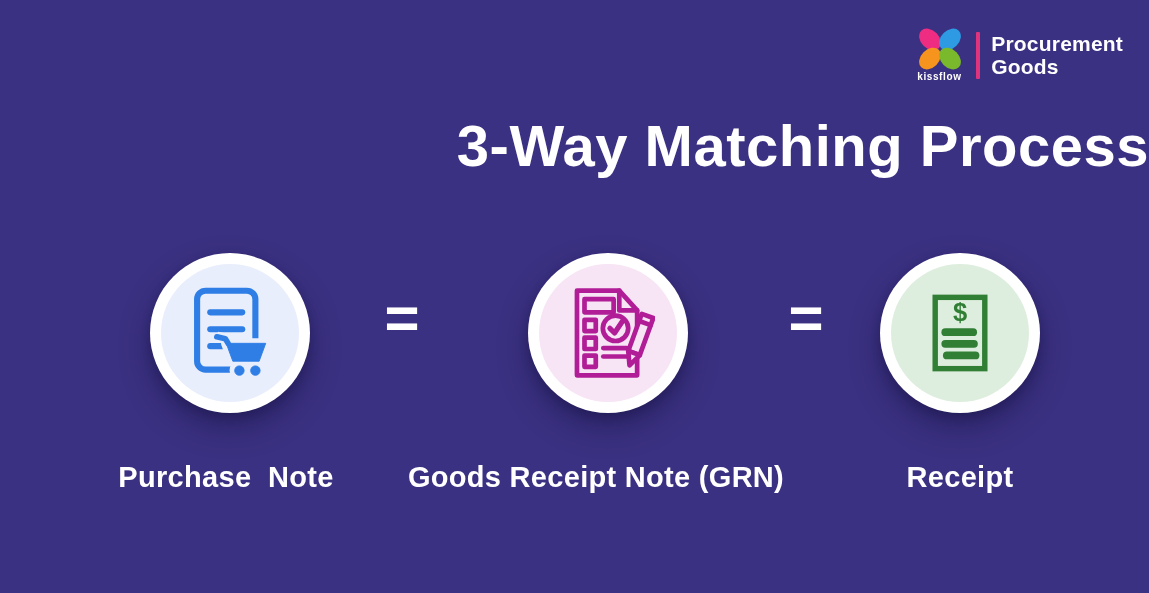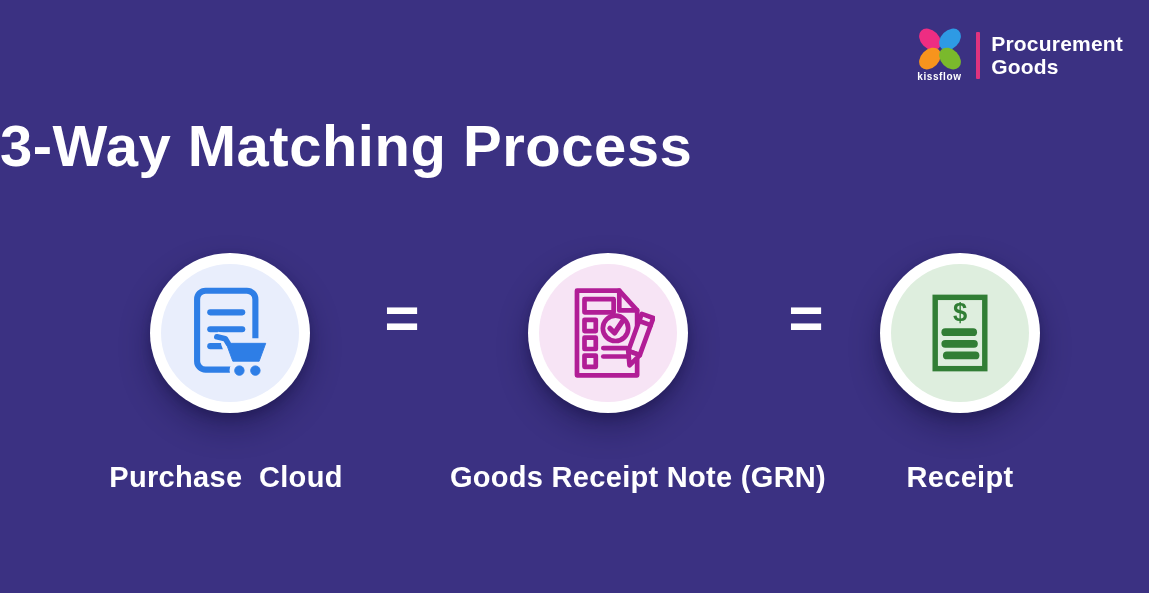--- a/index.html
+++ b/index.html
@@ -19,21 +19,21 @@
     display: flex; align-items: center;
   }
   .brand-mark { display: flex; flex-direction: column; align-items: flex-start; }
   .brand-name { font-size: 10px; font-weight: 700; letter-spacing: 0.6px; margin-top: 1px; }
   .brand-divider { width: 4px; height: 47px; background: #e0337e; margin: 0 11px 0 13px; border-radius: 1px; }
   .brand-product { font-size: 21px; line-height: 23px; font-weight: 700; letter-spacing: 0.2px; }
 
   
   .page-title {
     position: absolute; top: 112px; left: 0;
-    width: 100%; text-align: left;
+    width: 100%; text-align: right;
     font-size: 58px; font-weight: 700; letter-spacing: 0.5px;
   }
 
   
   .circle {
     position: absolute; top: 253px;
     width: 160px; height: 160px; border-radius: 50%;
     background: #ffffff;
     box-shadow: 0 14px 30px rgba(14, 10, 48, 0.38), 0 4px 10px rgba(14, 10, 48, 0.22);
   }
@@ -56,21 +56,21 @@
   .e2 { left: 806px; }
 
   
   .step-label {
     position: absolute; top: 461px;
     transform: translateX(-50%);
     font-size: 29px; font-weight: 700;
     white-space: pre; letter-spacing: 0.3px;
   }
   .l1 { left: 226px; }
-  .l2 { left: 638px; }
+  .l2 { left: 596px; }
   .l3 { left: 960px; }
 </style>
 </head>
 <body>
 
 <div class="canvas">
 
   <div class="brand">
     <div class="brand-mark">
       <svg width="46" height="42" viewBox="0 0 48 44">
@@ -153,17 +153,17 @@
         <text x="40" y="34" text-anchor="middle" fill="#317e35" font-size="33" font-weight="800" font-family="Liberation Sans, sans-serif">$</text>
         <g fill="none" stroke="#317e35" stroke-width="10" stroke-linecap="round">
           <path d="M21,49 H57"></path>
           <path d="M21,64 H58"></path>
           <path d="M23,79 H60"></path>
         </g>
       </svg>
     </div>
   </div>
 
-  <div class="step-label l1">Purchase  Cloud</div>
+  <div class="step-label l1">Purchase  Note</div>
   <div class="step-label l2">Goods Receipt Note (GRN)</div>
   <div class="step-label l3">Receipt</div>
 
 </div>
 
 </body></html>

